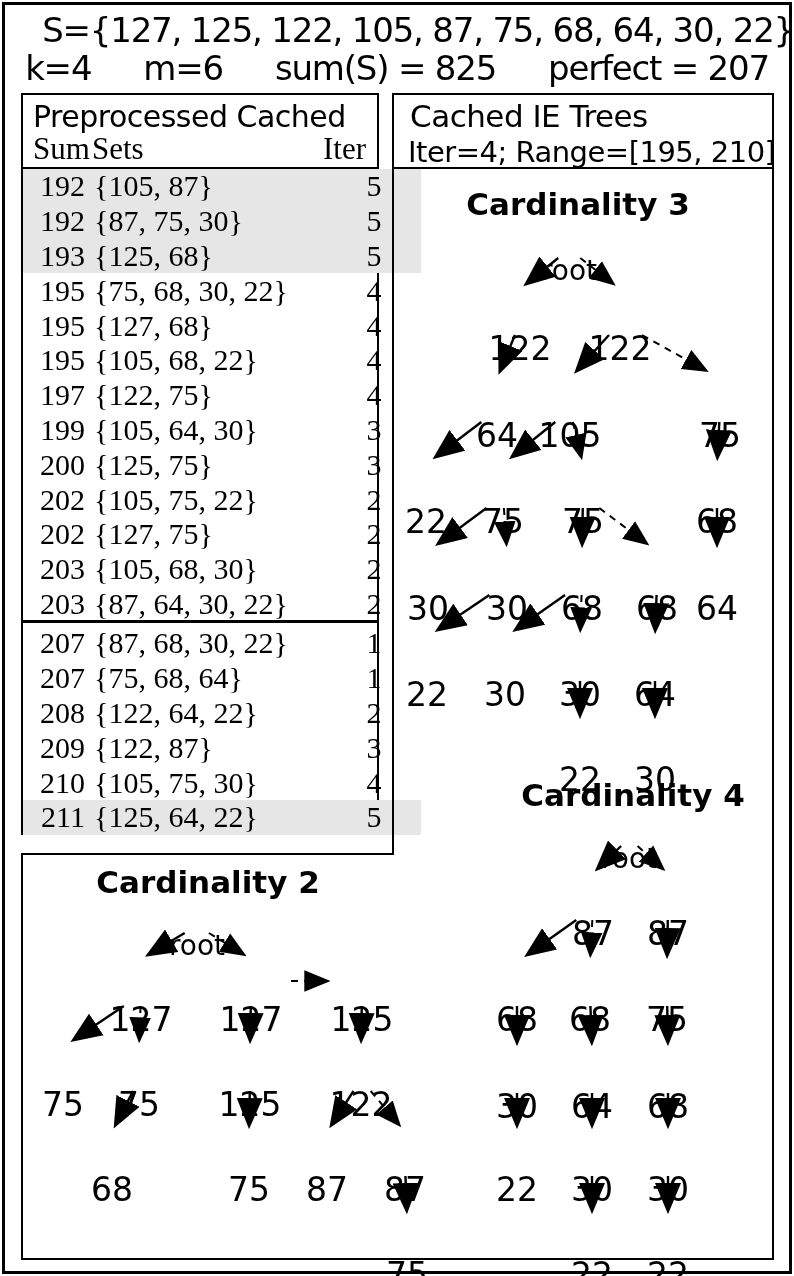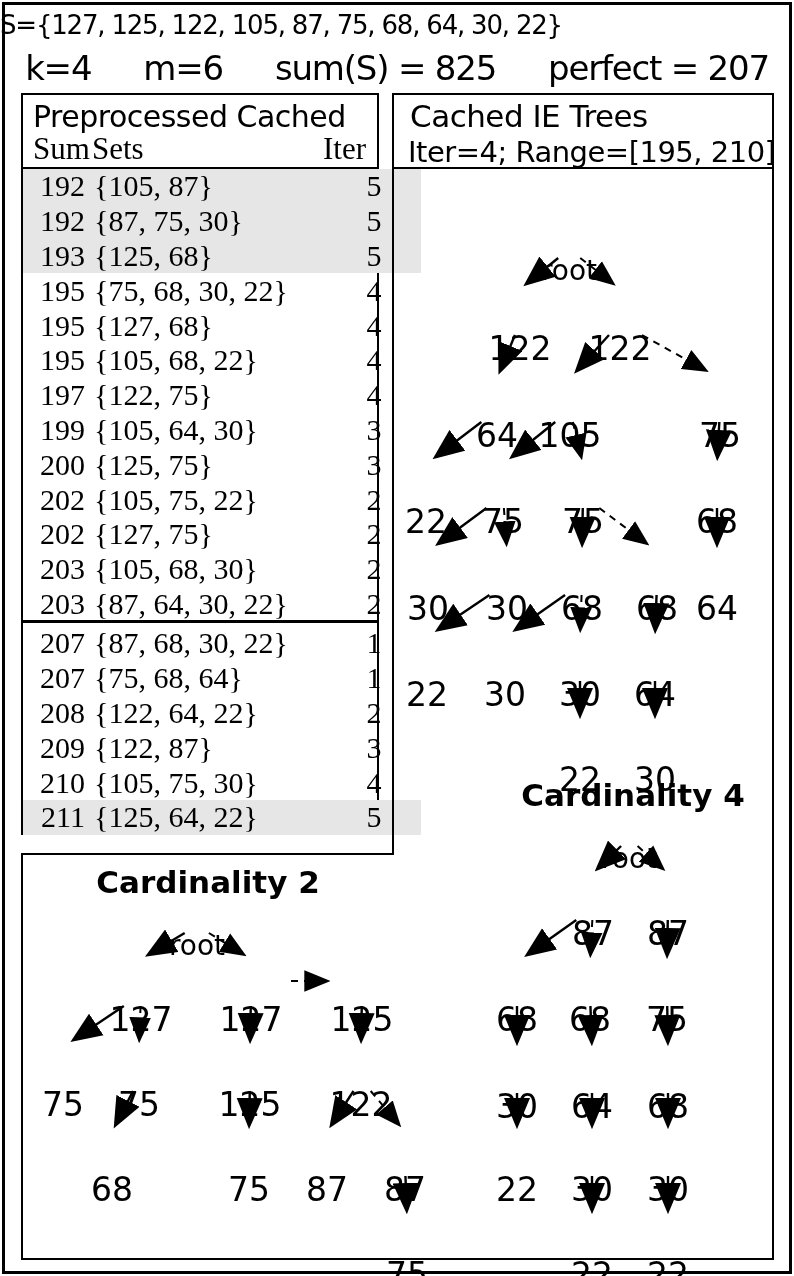--- a/index.html
+++ b/index.html
@@ -2,21 +2,21 @@
 <html><head>
 <meta charset="utf-8">
 <style>
   html,body{margin:0;padding:0;background:#fff;}
   #page{position:relative;width:794px;height:1276px;background:#fff;color:#000;
         font-family:"DejaVu Sans",sans-serif;overflow:hidden;}
   .abs{position:absolute;}
   
   #outer-border{left:2px;top:2px;width:784px;height:1266px;border:3px solid #000;}
   
-  #hdr-line1{left:0;top:10px;width:794px;text-align:left;font-size:26px;letter-spacing:-1.2px;white-space:pre;}
+  #hdr-line1{left:0;top:10px;width:794px;text-align:right;font-size:34px;letter-spacing:-1.2px;white-space:pre;}
   #hdr-line2{left:0;top:48px;width:794px;display:flex;justify-content:center;gap:52px;font-size:34px;letter-spacing:-1.2px;}
   
   #table-box{left:21px;top:93px;width:358px;height:742px;border:2px solid #000;box-sizing:border-box;}
   #table-title{left:33px;top:99px;font-size:30px;letter-spacing:-0.5px;}
   .colhdr{font-family:"Liberation Serif",serif;font-size:31px;top:131px;}
   #col-sum{left:33px;} #col-sets{left:92px;} #col-iter{left:307px;margin-left:16px;}
   #hdr-rule{left:23px;top:167px;width:354px;height:2px;background:#000;}
   #sec-divider{left:23px;top:620px;width:354px;height:3px;background:#000;}
   .rows{left:23px;width:398px;}
   #rows-1{top:169px;} #rows-2{top:626px;}
@@ -213,20 +213,21 @@
       <line x1="140.56" y1="1006" x2="139.3" y2="1039" stroke="#000000" stroke-width="2" stroke-dasharray="7,6" marker-end="url(#arrow)"></line>
       <line x1="250.78" y1="1006" x2="250.15" y2="1039" stroke="#000000" stroke-width="2.4" marker-end="url(#arrow)"></line>
       <line x1="361.78" y1="1006" x2="361.15" y2="1039" stroke="#000000" stroke-width="2.4" marker-end="url(#arrow)"></line>
       <line x1="133.06" y1="1091" x2="116.05" y2="1124" stroke="#000000" stroke-width="2.4" marker-end="url(#arrow)"></line>
       <line x1="249.78" y1="1091" x2="249.15" y2="1124" stroke="#000000" stroke-width="2.4" marker-end="url(#arrow)"></line>
       <line x1="353.52" y1="1091" x2="332.1" y2="1124" stroke="#000000" stroke-width="2.4" marker-end="url(#arrow)"></line>
       <line x1="370.68" y1="1091" x2="398.4" y2="1124" stroke="#000000" stroke-width="2" stroke-dasharray="7,6" marker-end="url(#arrow)"></line>
       <line x1="405.44" y1="1176" x2="406.7" y2="1209" stroke="#000000" stroke-width="2.4" marker-end="url(#arrow)"></line>
     </svg>
   <div class="abs" id="node-layer" style="left:0;top:0;width:794px;height:1276px;">
+      <div class="tree-title abs" style="left: 578px; top: 204px;">Cardinality 3</div>
       <div class="node abs root" style="left: 569px; top: 234px;">root</div>
       <div class="node abs" style="left: 520px; top: 311px;">122</div>
       <div class="node abs" style="left: 620px; top: 311px;">122</div>
       <div class="node abs" style="left: 497px; top: 398px;">64</div>
       <div class="node abs" style="left: 570px; top: 398px;">105</div>
       <div class="node abs" style="left: 720px; top: 398px;">75</div>
       <div class="node abs" style="left: 426px; top: 484px;">22</div>
       <div class="node abs" style="left: 503px; top: 484px;">75</div>
       <div class="node abs" style="left: 583px; top: 484px;">75</div>
       <div class="node abs" style="left: 717px; top: 484px;">68</div>

